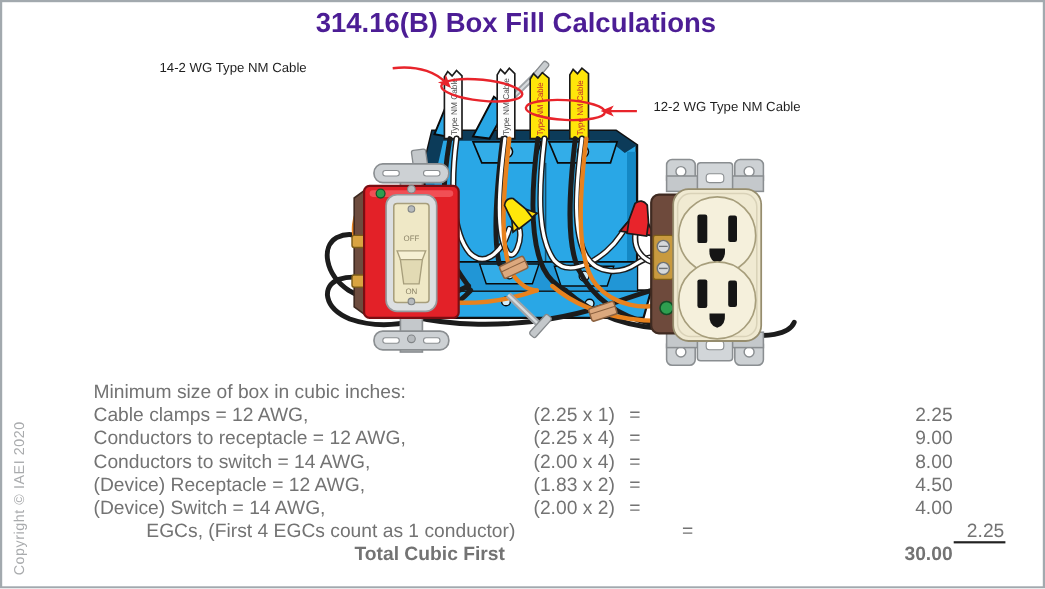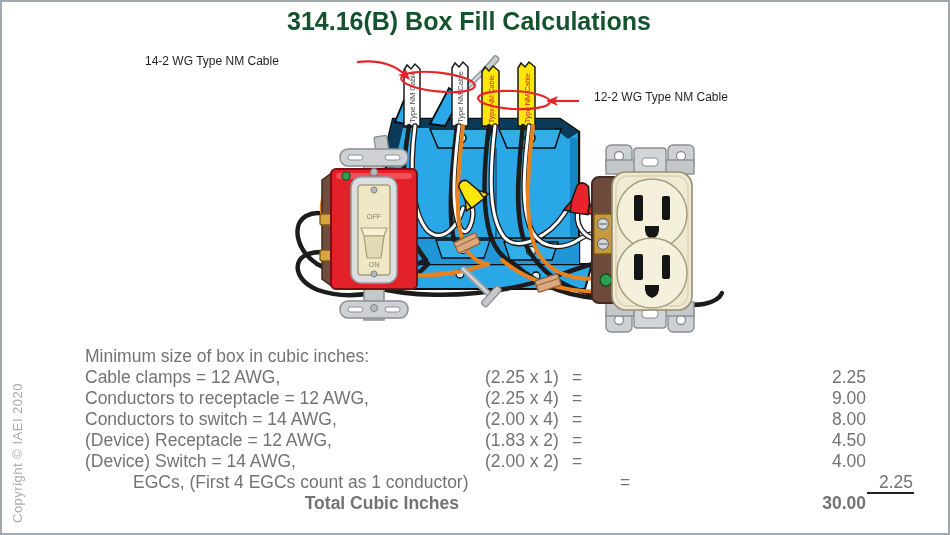--- a/index.html
+++ b/index.html
@@ -1,20 +1,20 @@
 <!DOCTYPE html>
 <html><head>
 <meta charset="utf-8">
 <style>
   html,body{margin:0;padding:0;background:#fff;}
   .canvas{position:relative;width:946px;height:531px;border:2px solid #A2A9AE;background:#fff;overflow:hidden;
           font-family:"Liberation Sans",sans-serif;}
   svg{position:absolute;left:0;top:0;}
   .title{position:absolute;top:5px;left:0;width:934px;text-align:center;
-         font-size:25px;font-weight:bold;color:#14532d;letter-spacing:0px;}
+         font-size:25px;font-weight:bold;color:#4c1d95;letter-spacing:0px;}
   .lbl{position:absolute;font-size:12px;color:#1f1f1f;white-space:nowrap;}
   .copyright{position:absolute;left:8px;top:521px;transform-origin:0 0;transform:rotate(-90deg);
              font-size:13px;color:#A9ABAD;letter-spacing:.5px;white-space:nowrap;}
   .trow{position:absolute;left:0;width:946px;height:21px;font-size:17.5px;color:#737373;}
   .c-desc{position:absolute;left:83px;white-space:nowrap;}
   .c-form{position:absolute;left:483px;white-space:nowrap;}
   .c-eq{position:absolute;left:570px;}
   .c-val{position:absolute;left:776px;width:88px;text-align:right;}
   .u{border-bottom:2px solid #222;padding:0 1px 0 12px;}
   .bold{font-weight:bold;}
@@ -276,18 +276,18 @@
     <span class="c-eq">=</span>
     <span class="c-val">4.00</span>
   </div>
   <div class="trow" style="top:470px;margin-left:48px;">
     <span class="c-desc">EGCs, (First 4 EGCs count as 1 conductor)</span>
     <span class="c-form"></span>
     <span class="c-eq">=</span>
     <span class="c-val"><span class="u">2.25</span></span>
   </div>
   <div class="trow" style="top:491px;">
-    <span class="total-lbl">Total Cubic Inches</span>
+    <span class="total-lbl">Total Cubic First</span>
     <span class="c-val bold">30.00</span>
   </div>
 </div>
 
 </div>
 
 </body></html>

